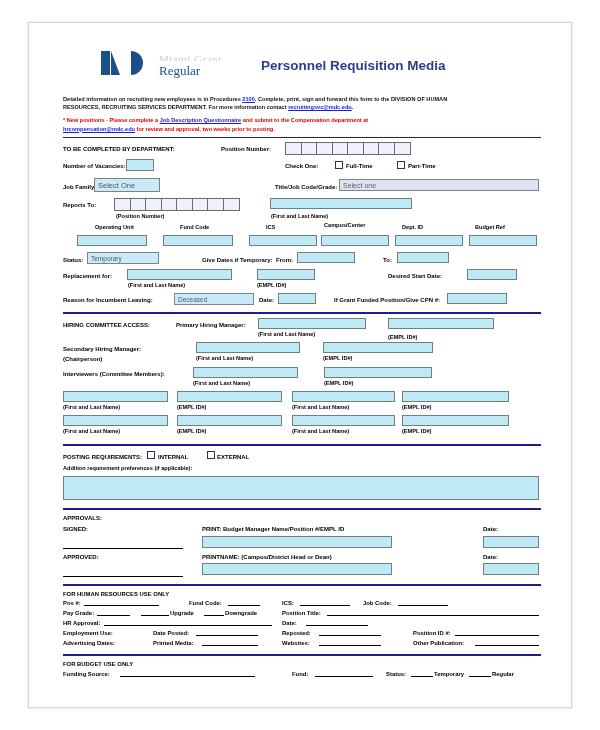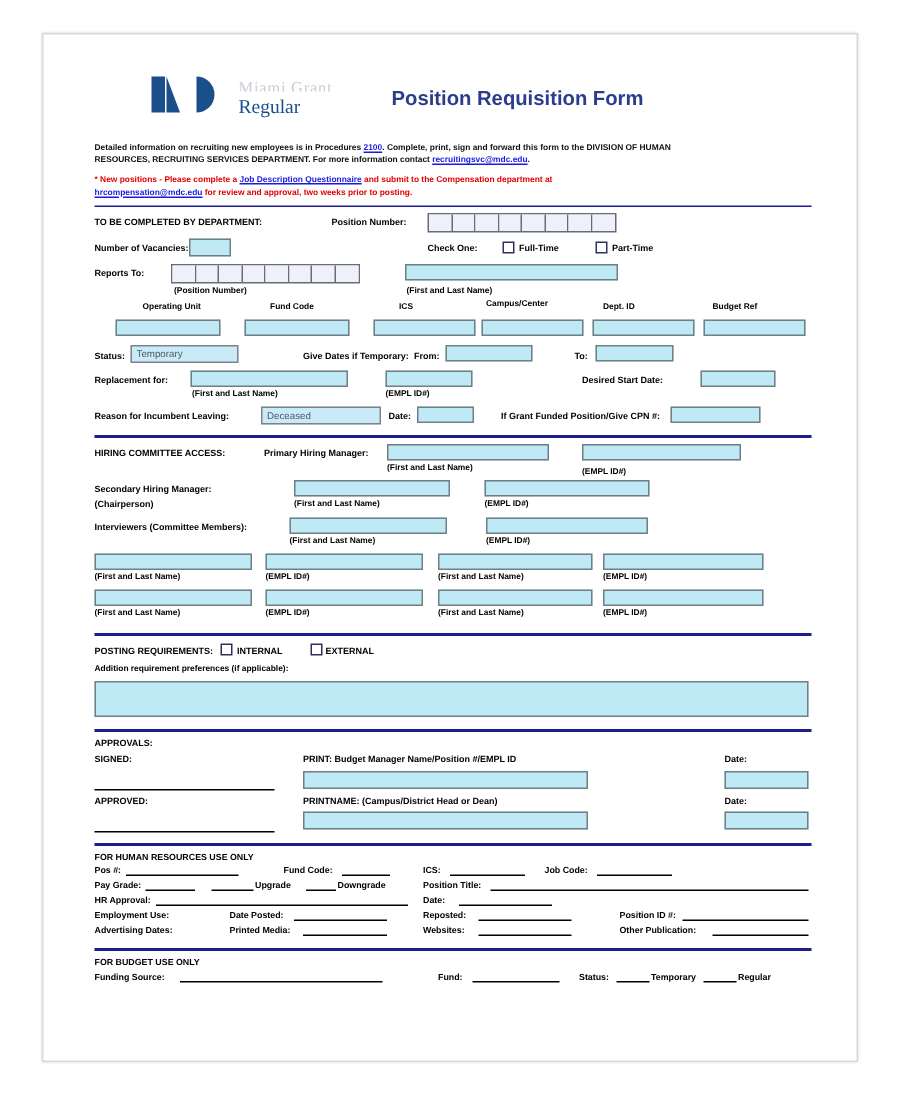--- a/index.html
+++ b/index.html
@@ -105,21 +105,21 @@
       <div class="hdr">
         <div class="logo">
           <div class="logo-mark">
             <span class="bar"></span>
               <span class="v"></span>
               <span class="d"></span>
           </div>
           <div class="logo-top">Miami Grant</div>
           <div class="logo-bot">Regular</div>
         </div>
-        <div class="form-title">Position Requisition Form</div>
+        <div class="form-title">Personnel Requisition Media</div>
       </div>
 
       <div class="intro">
         <span>Detailed information on recruiting new employees is in Procedures </span><span class="lnk">2100</span><span>.  Complete, print, sign and forward this form to the DIVISION OF HUMAN</span><br>
         <span>RESOURCES, RECRUITING SERVICES DEPARTMENT. For more information contact </span><span class="lnk">recruitingsvc@mdc.edu</span><span>.</span>
       </div>
 
       <div class="warn">
         <span>* New positions - Please complete a </span><span class="lnk">Job Description Questionnaire</span><span> and submit to the Compensation department at</span><br>
         <span class="lnk">hrcompensation@mdc.edu</span><span> for review and approval, two weeks prior to posting.</span>
@@ -145,20 +145,26 @@
       <div class="row" style="height:17px;">
         <span class="abs lbl" style="left:0;top:3px;">Number of Vacancies:</span>
         <span class="abs fld" style="left:63px;top:0px;width:28px;height:12px;"></span>
         <span class="abs lbl" style="left:222px;top:3px;">Check One:</span>
         <span class="abs chk" style="left:272px;top:2px;"></span>
         <span class="abs lbl" style="left:283px;top:3px;">Full-Time</span>
         <span class="abs chk" style="left:334px;top:2px;"></span>
         <span class="abs lbl" style="left:345px;top:3px;">Part-Time</span>
       </div>
 
+      <div class="row" style="height:22px;">
+        <span class="abs lbl" style="left:0;top:7px;">Job Family:</span>
+        <span class="abs sel blue" style="left:31px;top:2px;width:66px;height:14px;line-height:13px;font-size:7.5px;">Select One</span>
+        <span class="abs lbl" style="left:212px;top:7px;">Title/Job Code/Grade:</span>
+        <span class="abs sel" style="left:276px;top:3px;width:200px;height:12px;line-height:11px;">Select one</span>
+      </div>
 
       <div class="row" style="height:15px;">
         <span class="abs lbl" style="left:0;top:3px;">Reports To:</span>
         <span class="abs grid" style="left:51px;top:0px;">
           <span class="cell"></span>
             <span class="cell"></span>
             <span class="cell"></span>
             <span class="cell"></span>
           <span class="cell"></span>
             <span class="cell"></span>

